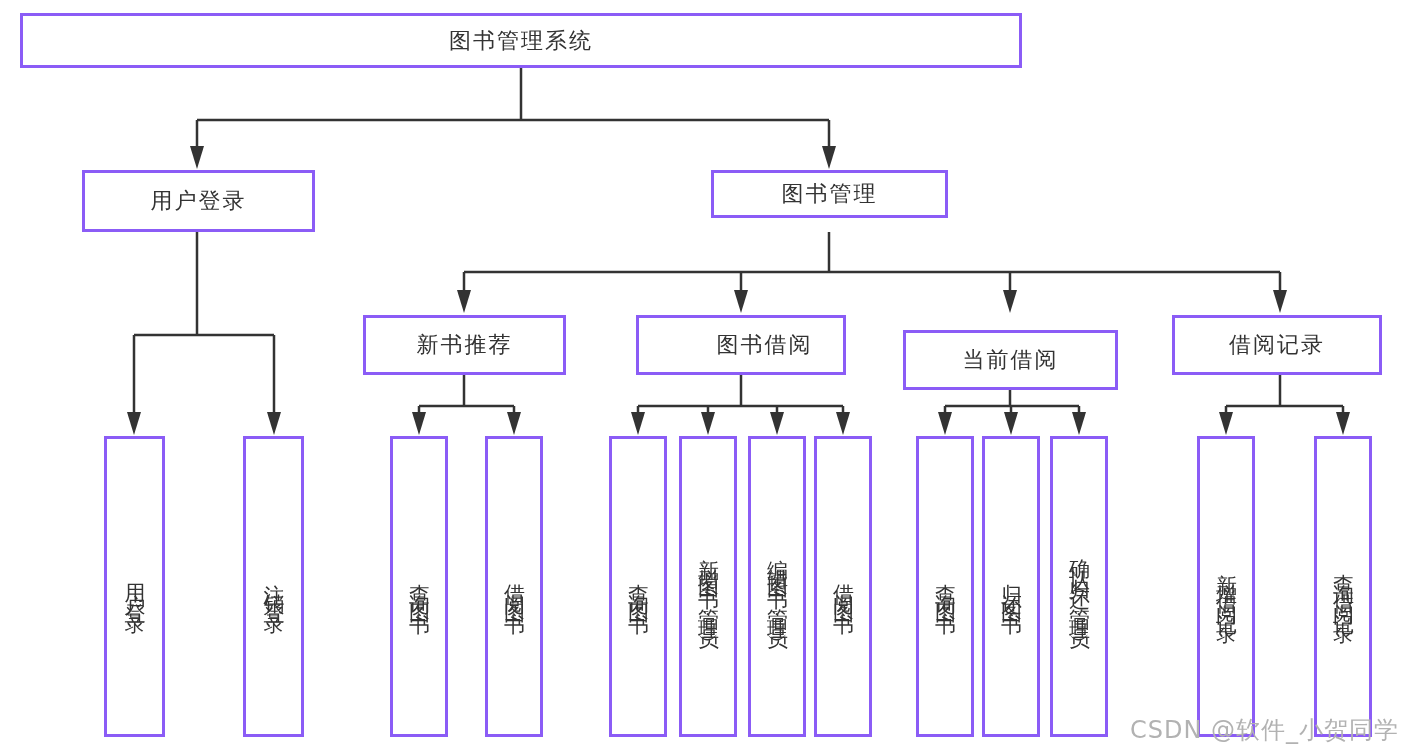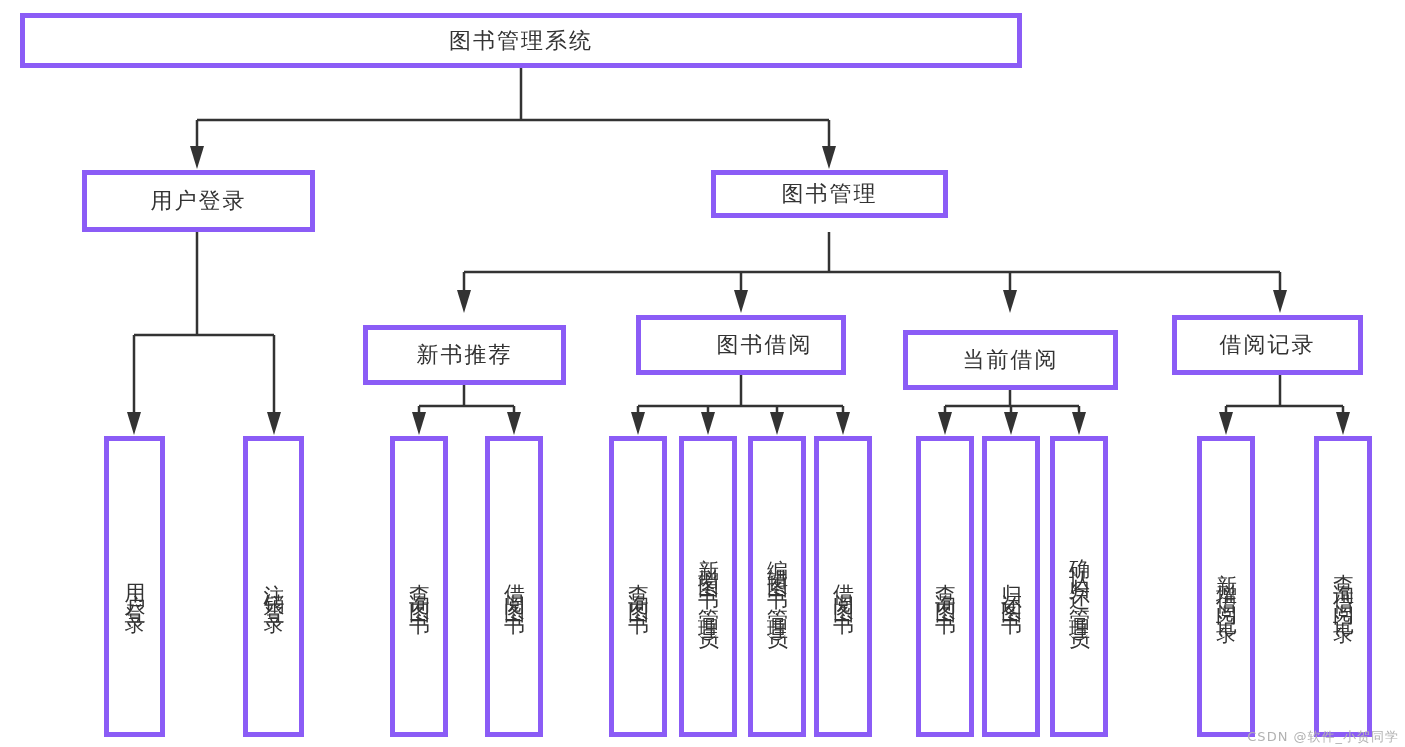--- a/index.html
+++ b/index.html
@@ -12,21 +12,21 @@
     overflow: hidden;
   }
   .connector-layer {
     position: absolute;
     left: 0; top: 0;
     pointer-events: none;
   }
   .box {
     position: absolute;
     box-sizing: border-box;
-    border: 5px solid #8b5cf6;
+    border: 3px solid #8b5cf6;
     background: #ffffff;
     display: flex;
     align-items: center;
     justify-content: center;
     color: #333333;
   }
   .hbox span {
     font-size: 22px;
     letter-spacing: 2px;
     white-space: nowrap;
@@ -37,21 +37,21 @@
     text-orientation: mixed;
     font-size: 21px;
     letter-spacing: 10px;
     line-height: 1;
     white-space: nowrap;
   }
   .watermark {
     position: absolute;
     right: 6px;
     bottom: 1px;
-    font-size: 13px;
+    font-size: 24px;
     color: #b2b2b2;
     letter-spacing: 1px;
     white-space: nowrap;
   }
 </style>
 </head>
 <body>
 
 <div class="canvas">
 
@@ -125,30 +125,30 @@
     <span>图书管理系统</span>
   </div>
 
   <div class="box hbox" style="left:82px; top:170px; width:233px; height:62px;">
     <span>用户登录</span>
   </div>
   <div class="box hbox" style="left:711px; top:170px; width:237px; height:48px;">
     <span>图书管理</span>
   </div>
 
-  <div class="box hbox" style="left:363px; top:325px; width:203px; height:60px;">
+  <div class="box hbox" style="left:363px; top:315px; width:203px; height:60px;">
     <span>新书推荐</span>
   </div>
   <div class="box hbox" style="left:636px; top:315px; width:210px; height:60px;padding-left:47px;">
     <span>图书借阅</span>
   </div>
   <div class="box hbox" style="left:903px; top:330px; width:215px; height:60px;">
     <span>当前借阅</span>
   </div>
-  <div class="box hbox" style="left:1172px; top:315px; width:191px; height:60px;">
+  <div class="box hbox" style="left:1172px; top:315px; width:210px; height:60px;">
     <span>借阅记录</span>
   </div>
 
   <div class="box vbox" style="left:104px; top:436px; width:61px; height:301px;">
     <span>用户登录</span>
   </div>
   <div class="box vbox" style="left:243px; top:436px; width:61px; height:301px;">
     <span>注销登录</span>
   </div>
 

